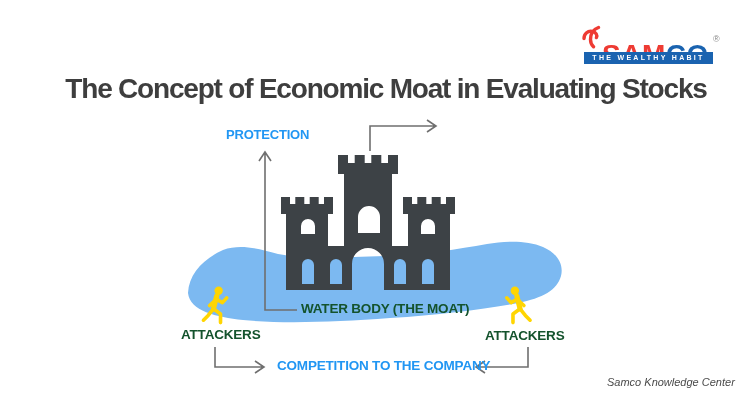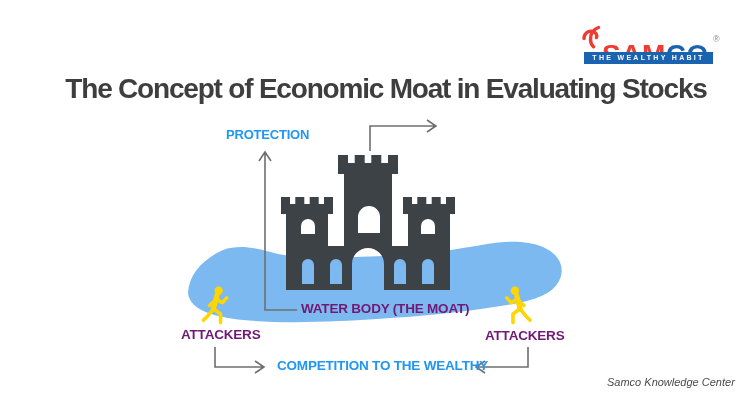--- a/index.html
+++ b/index.html
@@ -21,21 +21,21 @@
     font-size:28px;font-weight:bold;color:#3E3E3E;letter-spacing:-1.2px;line-height:1;white-space:nowrap;margin-left:32px;}
   
   .diagram{position:absolute;left:0;top:0;width:740px;height:400px;}
   .arrow{fill:none;stroke-width:1.6px;}
   .runner-limb{fill:none;stroke:#FFD502;stroke-width:3.8px;stroke-linecap:round;stroke-linejoin:round;}
   .runner-torso{fill:none;stroke:#FFD502;stroke-width:5.4px;stroke-linecap:round;}
   .runner-head{fill:#FFD502;}
   
   .lbl{position:absolute;font-weight:bold;line-height:1;white-space:nowrap;letter-spacing:-.2px;}
   .lbl-blue{color:#2196F3;font-size:13px;}
-  .lbl-dark{color:#701a75;font-size:13.5px;}
+  .lbl-dark{color:#14532d;font-size:13.5px;}
   .lbl-protection{left:226px;top:128px;text-align:center;}
   .lbl-company{left:446px;top:118px;}
   .lbl-moat{left:301px;top:302px;font-size:13.5px;}
   .lbl-attackers-left{left:181px;top:328px;}
   .lbl-attackers-right{left:485px;top:329px;}
   .lbl-competition{left:277px;top:359px;font-size:13.5px;}
   .credit{position:absolute;left:607px;top:377px;font-size:11px;font-weight:normal;color:#4A4A4A;line-height:1;white-space:nowrap;font-style:italic;}
 </style>
 </head>
 <body>
@@ -101,17 +101,17 @@
     <path class="arrow" d="M297,310 L265,310 L265,153 M259,161 L265,152 L271,161" stroke="#6F6F6F"></path>
     <path class="arrow" d="M370,151 L370,126 L435,126 M427,120 L436,126 L427,132" stroke="#6F6F6F"></path>
     <path class="arrow" d="M215,347 L215,367 L263,367 M255,361 L264,367 L255,373" stroke="#6F6F6F"></path>
     <path class="arrow" d="M528,347 L528,367 L477,367 M485,361 L476,367 L485,373" stroke="#6F6F6F"></path>
   </svg>
 
   <div class="lbl lbl-blue lbl-protection">PROTECTION</div>
   <div class="lbl lbl-dark lbl-moat">WATER BODY (THE MOAT)</div>
   <div class="lbl lbl-dark lbl-attackers-left">ATTACKERS</div>
   <div class="lbl lbl-dark lbl-attackers-right">ATTACKERS</div>
-  <div class="lbl lbl-blue lbl-competition">COMPETITION TO THE WEALTHY</div>
+  <div class="lbl lbl-blue lbl-competition">COMPETITION TO THE COMPANY</div>
 
   <div class="credit">Samco Knowledge Center</div>
 
 </div>
 
 </body></html>

